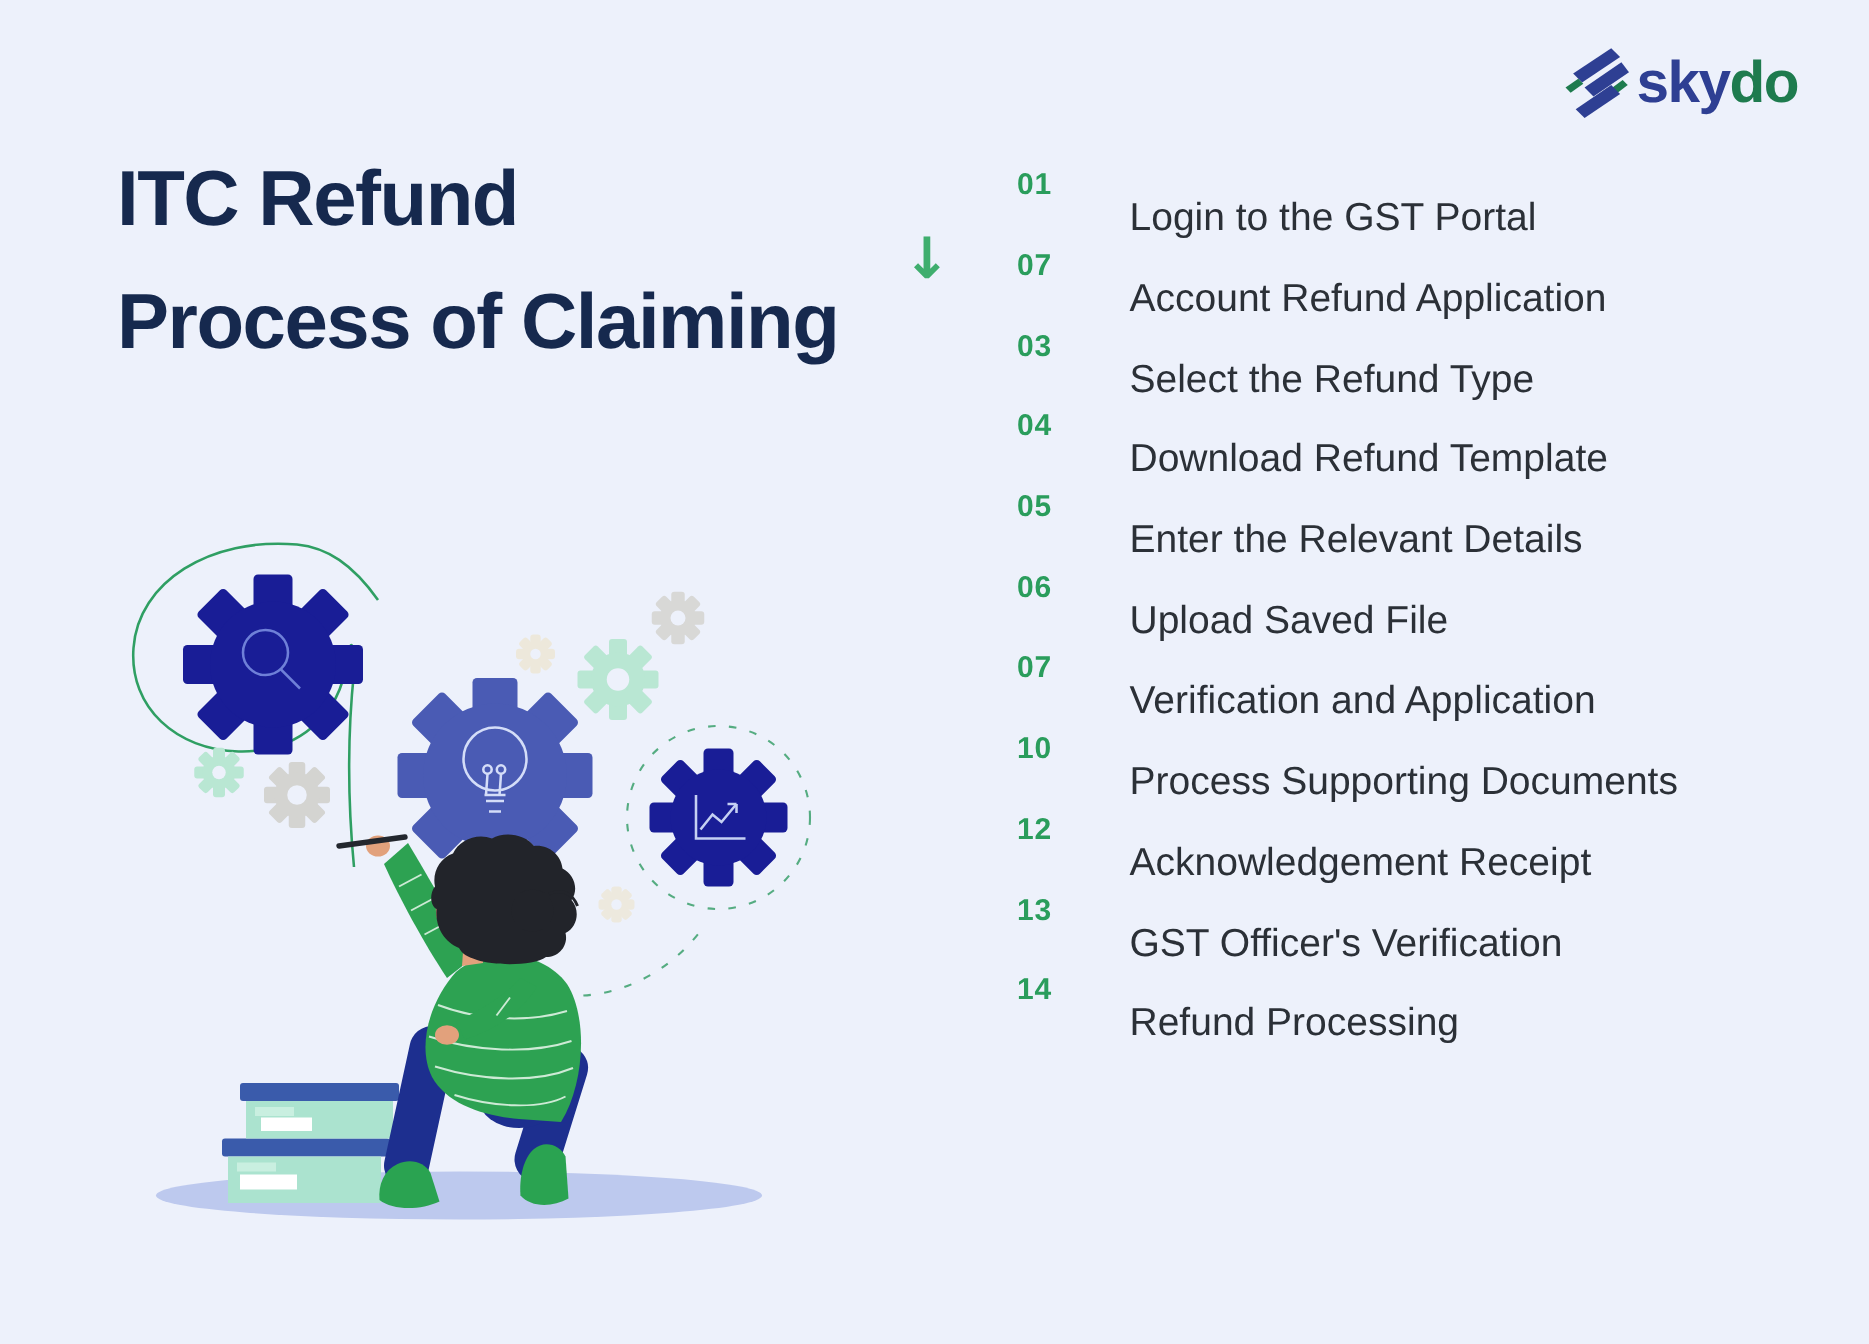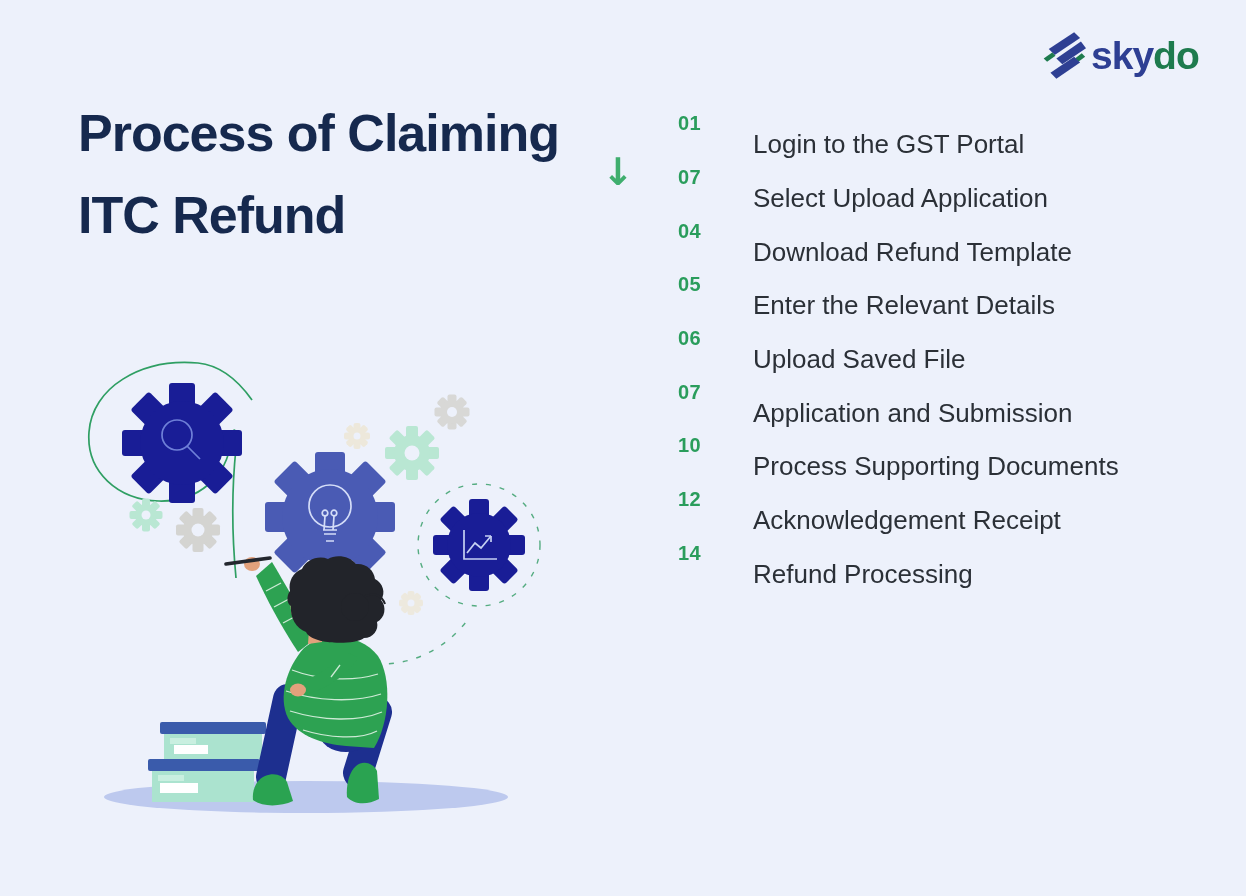--- a/index.html
+++ b/index.html
@@ -57,71 +57,79 @@
       <path fill="#2e3f93" d="M38 1 L8 21 L15 28 L45 8 Z"></path>
       <path fill="#1e7b4e" d="M2 32 L12 25 L16 29 L6 36 Z"></path>
       <path fill="#2e3f93" d="M46 12 L17 32 L24 39 L52 20 Z"></path>
       <path fill="#1e7b4e" d="M47 26 L39 32 L43 36 L51 30 Z"></path>
       <path fill="#2e3f93" d="M38 30 L10 49 L17 56 L45 37 Z"></path>
     </svg>
     <div class="logo-text"><span class="blue">sky</span><span class="green">do</span></div>
   </div>
 
   <div class="title">
+    <div>ITC Refund</div>
     <div>Process of Claiming</div>
-    <div>ITC Refund</div>
   </div>
   <div class="down-arrow">↓</div>
 
   <div class="steps">
 
       <div class="step">
         <span class="num">01</span>
         <span class="label">Login to the GST Portal</span>
       </div>
 
       <div class="step">
         <span class="num">07</span>
-        <span class="label">Select Upload Application</span>
-      </div>
-
+        <span class="label">Account Refund Application</span>
+      </div>
+
+      <div class="step">
+        <span class="num">03</span>
+        <span class="label">Select the Refund Type</span>
+      </div>
 
       <div class="step">
         <span class="num">04</span>
         <span class="label">Download Refund Template</span>
       </div>
 
       <div class="step">
         <span class="num">05</span>
         <span class="label">Enter the Relevant Details</span>
       </div>
 
       <div class="step">
         <span class="num">06</span>
         <span class="label">Upload Saved File</span>
       </div>
 
       <div class="step">
         <span class="num">07</span>
-        <span class="label">Application and Submission</span>
+        <span class="label">Verification and Application</span>
       </div>
 
 
 
       <div class="step">
         <span class="num">10</span>
         <span class="label">Process Supporting Documents</span>
       </div>
 
 
       <div class="step">
         <span class="num">12</span>
         <span class="label">Acknowledgement Receipt</span>
       </div>
 
+      <div class="step">
+        <span class="num">13</span>
+        <span class="label">GST Officer's Verification</span>
+      </div>
 
       <div class="step">
         <span class="num">14</span>
         <span class="label">Refund Processing</span>
       </div>
     </div>
 
   <svg class="illustration" width="500" height="470" viewBox="0 0 500 470">
 
     <ellipse cx="246" cy="437" rx="202" ry="16" fill="#bdc9ee"></ellipse>

